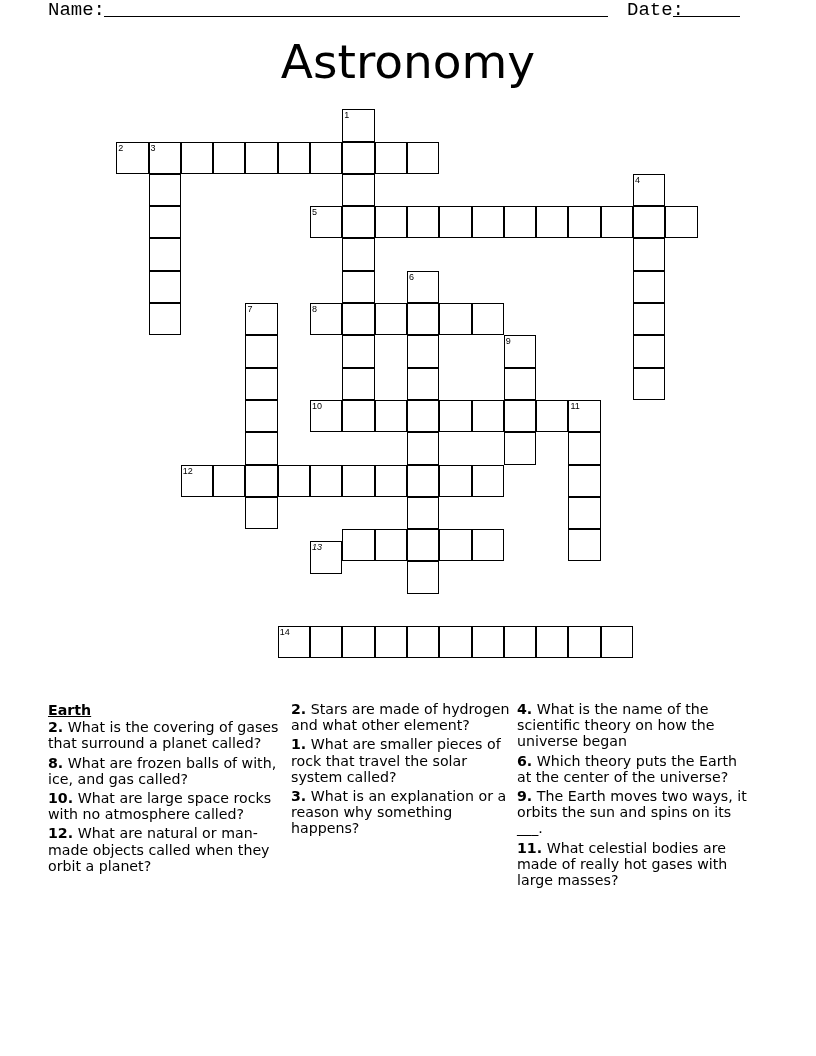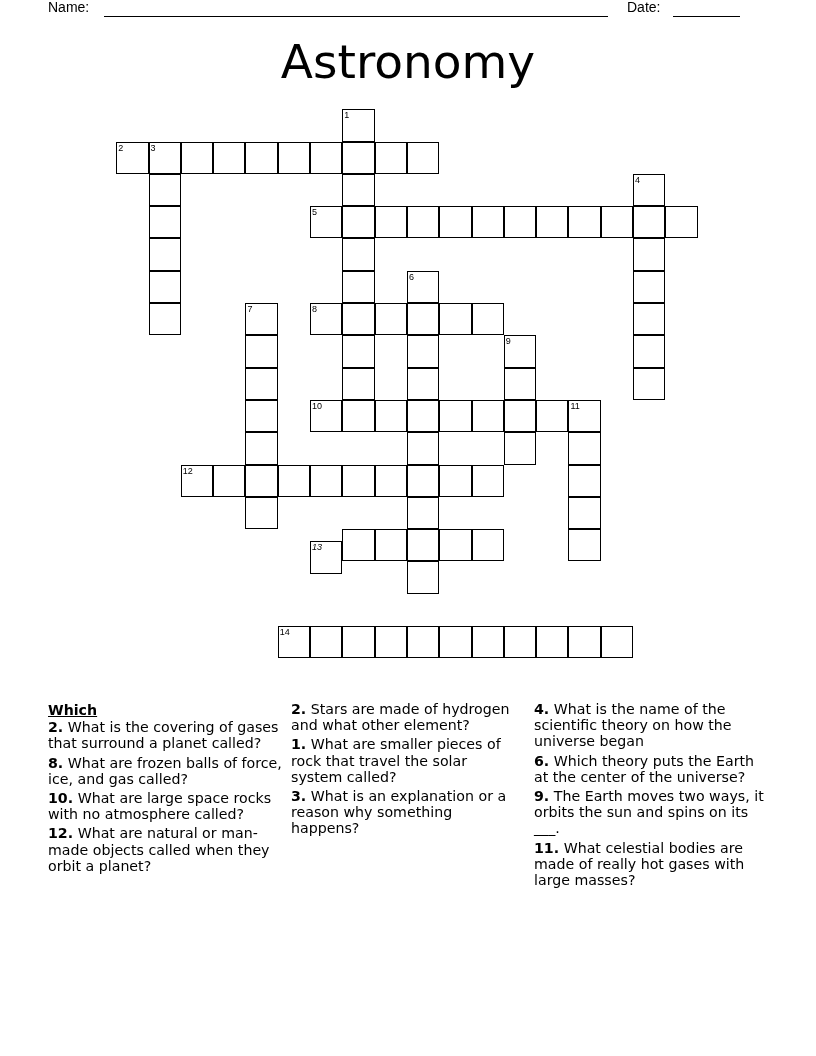--- a/index.html
+++ b/index.html
@@ -1,29 +1,29 @@
 <!DOCTYPE html>
 <html><head>
   <meta charset="utf-8">
   <style>
     html, body { margin: 0; padding: 0; background: #ffffff; }
     body { width: 816px; height: 1056px; position: relative; overflow: hidden; color: #000; }
-    .header { position: absolute; top: 0; left: 0; width: 816px; height: 20px; font-family: Liberation Sans, sans-serif; font-size: 14px; }
+    .header { position: absolute; top: 0; left: 0; width: 816px; height: 20px; font-family: Liberation Mono, monospace; font-size: 19px; }
     .name-label { position: absolute; left: 48px; top: -1px; }
     .name-line { position: absolute; left: 104px; top: 16px; width: 504px; border-bottom: 1px solid #000; }
     .date-label { position: absolute; left: 627px; top: -1px; }
     .date-line { position: absolute; left: 673px; top: 16px; width: 67px; border-bottom: 1px solid #000; }
     .title { position: absolute; top: 32px; left: 0; width: 816px; text-align: center; font-family: "DejaVu Sans", sans-serif; font-size: 47px; letter-spacing: 0px; line-height: 60px; }
     .grid { position: absolute; left: 0; top: 0; width: 816px; height: 680px; }
     .cell { position: absolute; width: 32.3px; height: 32.3px; box-sizing: border-box; border: 1.5px solid #000; background: #fff; margin-left: -0.75px; margin-top: -0.75px; }
     .cell .num { position: absolute; left: 1px; top: 0px; font-family: "Liberation Sans", sans-serif; font-size: 9px; line-height: 10px; }
     .clues { position: absolute; top: 701px; font-family: "DejaVu Sans", sans-serif; font-size: 14.2px; line-height: 16.2px; }
     .col1 { left: 48px; width: 238px; }
     .col2 { left: 291px; width: 230px; }
-    .col3 { left: 534px; width: 230px; }
+    .col3 { left: 517px; width: 230px; }
     .clue-heading { font-weight: bold; text-decoration: underline; margin-top: 1px; margin-bottom: 1px; }
     .clue { margin-bottom: 3px; }
     .clue b { font-weight: bold; }
   </style>
 </head>
 <body>
 
 <div class="header">
   <span class="name-label">Name:</span>
   <div class="name-line"></div>
@@ -158,23 +158,23 @@
     <div class="cell" style="left: 407.7px; top: 626.8px;"></div>
     <div class="cell" style="left: 440px; top: 626.8px;"></div>
     <div class="cell" style="left: 472.3px; top: 626.8px;"></div>
     <div class="cell" style="left: 504.6px; top: 626.8px;"></div>
     <div class="cell" style="left: 536.9px; top: 626.8px;"></div>
     <div class="cell" style="left: 569.2px; top: 626.8px;"></div>
     <div class="cell" style="left: 601.5px; top: 626.8px;"></div>
   </div>
 
 <div class="clues col1">
-  <div class="clue-heading">Which</div>
+  <div class="clue-heading">Earth</div>
   <div class="clue"><b>2.</b> <span>What is the covering of gases that surround a planet called?</span></div>
-  <div class="clue"><b>8.</b> <span>What are frozen balls of force, ice, and gas called?</span></div>
+  <div class="clue"><b>8.</b> <span>What are frozen balls of with, ice, and gas called?</span></div>
   <div class="clue"><b>10.</b> <span>What are large space rocks with no atmosphere called?</span></div>
   <div class="clue"><b>12.</b> <span>What are natural or man-made objects called when they orbit a planet?</span></div>
 </div>
 
 <div class="clues col2">
   <div class="clue"><b>2.</b> <span>Stars are made of hydrogen and what other element?</span></div>
   <div class="clue"><b>1.</b> <span>What are smaller pieces of rock that travel the solar system called?</span></div>
   <div class="clue"><b>3.</b> <span>What is an explanation or a reason why something happens?</span></div>
 </div>
 

